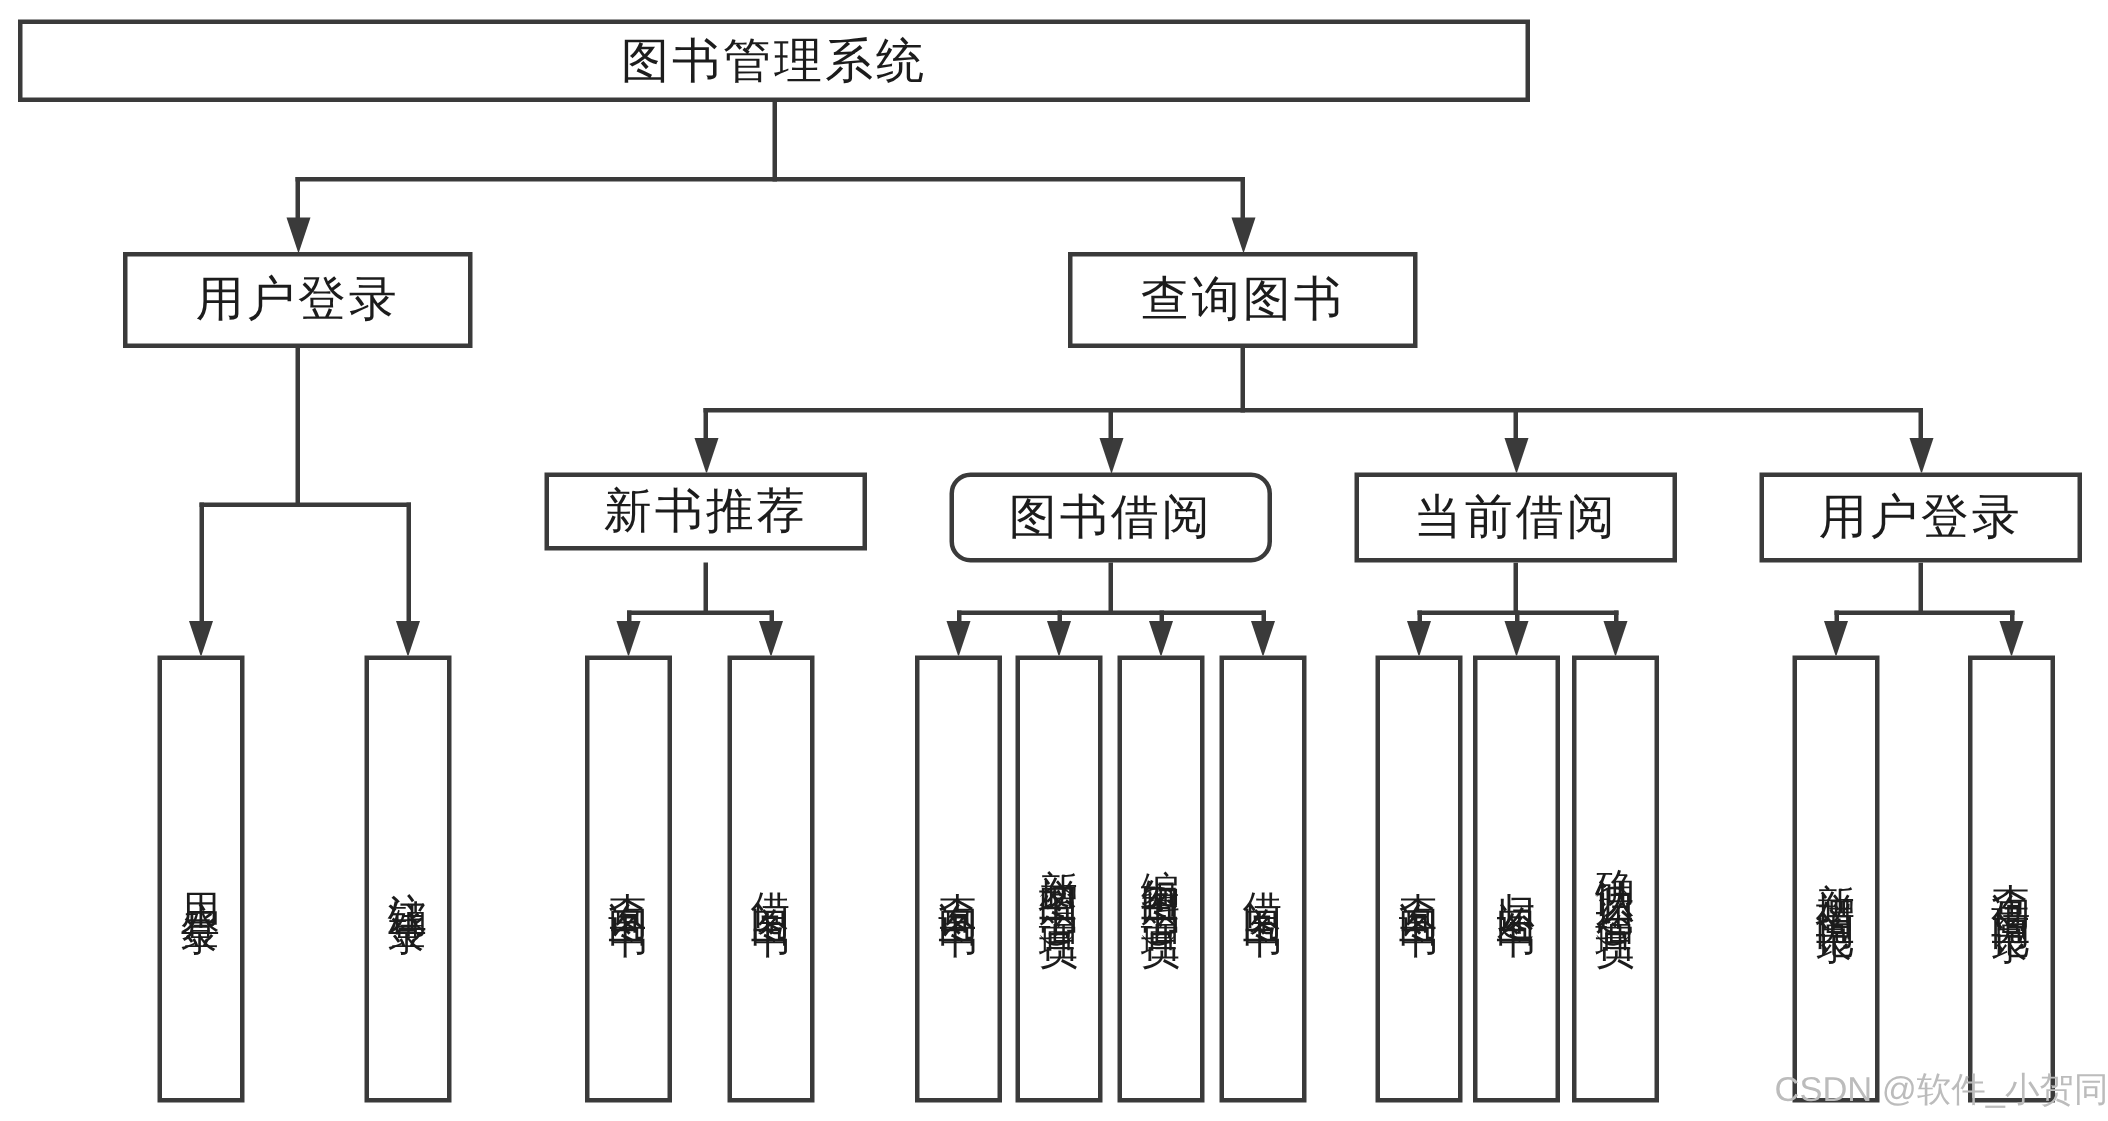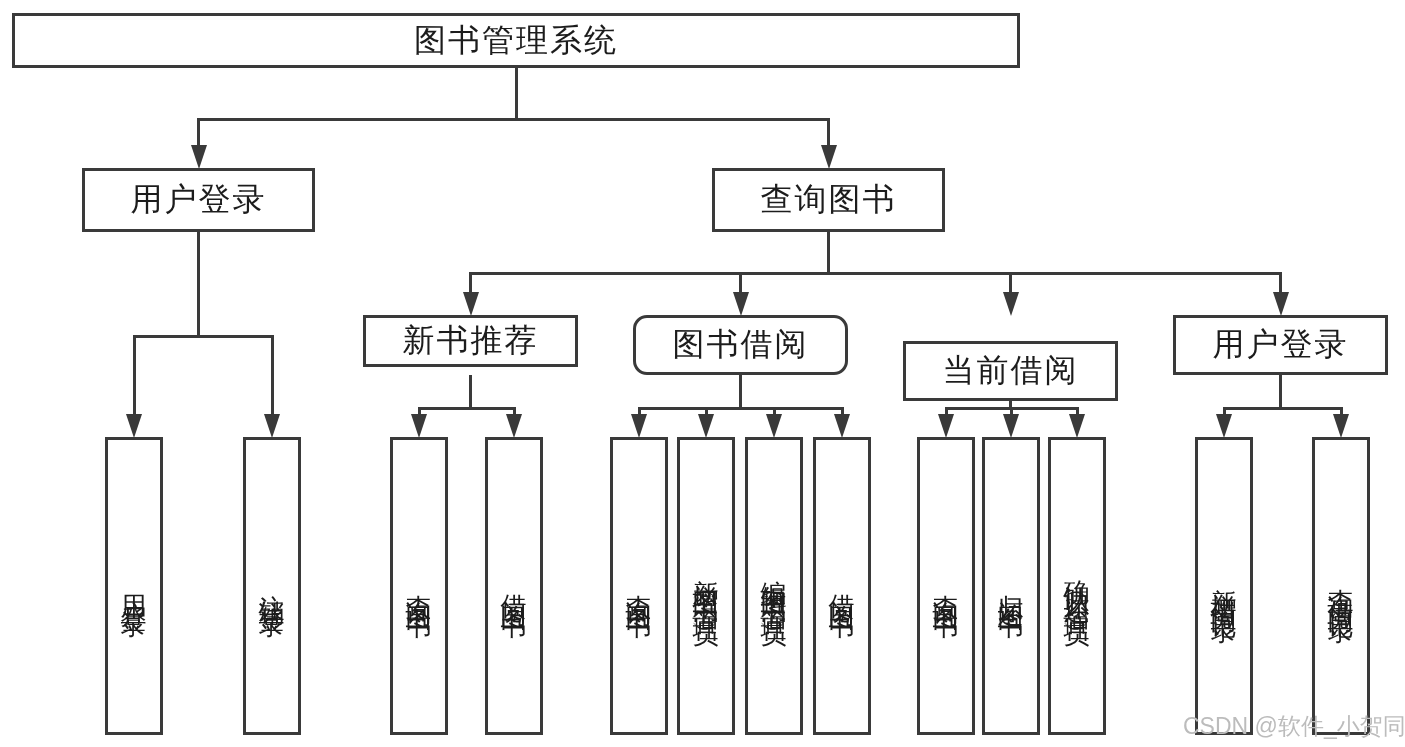--- a/index.html
+++ b/index.html
@@ -86,21 +86,21 @@
       <div class="arrow" style="left: 1216px; top: 414px;"></div>
       <div class="edge" style="left: 1339.5px; top: 407px; width: 3px; height: 12px;"></div>
       <div class="arrow" style="left: 1333px; top: 414px;"></div>
     </div>
   <div id="layer-nodes">
       <div class="node h" style="left: 12px; top: 13px; width: 1008px; height: 55px;">图书管理系统</div>
       <div class="node h" style="left: 82px; top: 168px; width: 233px; height: 64px;">用户登录</div>
       <div class="node h" style="left: 712px; top: 168px; width: 233px; height: 64px;">查询图书</div>
       <div class="node h" style="left: 363px; top: 315px; width: 215px; height: 52px;">新书推荐</div>
       <div class="node h" style="left: 633px; top: 315px; width: 215px; height: 60px; border-radius: 14px;">图书借阅</div>
-      <div class="node h" style="left: 903px; top: 315px; width: 215px; height: 60px; margin-top: 26px;">当前借阅</div>
+      <div class="node h" style="left: 903px; top: 315px; width: 215px; height: 60px;">当前借阅</div>
       <div class="node h" style="left: 1173px; top: 315px; width: 215px; height: 60px;">用户登录</div>
       <div class="node v" style="left: 105px; top: 437px; width: 58px; height: 298px;">用户登录</div>
       <div class="node v" style="left: 243px; top: 437px; width: 58px; height: 298px;">注销登录</div>
       <div class="node v" style="left: 390px; top: 437px; width: 58px; height: 298px;">查询图书</div>
       <div class="node v" style="left: 485px; top: 437px; width: 58px; height: 298px;">借阅图书</div>
       <div class="node v" style="left: 610px; top: 437px; width: 58px; height: 298px;">查询图书</div>
       <div class="node v" style="left: 677px; top: 437px; width: 58px; height: 298px;">新增图书（管理员）</div>
       <div class="node v" style="left: 745px; top: 437px; width: 58px; height: 298px;">编辑图书（管理员）</div>
       <div class="node v" style="left: 813px; top: 437px; width: 58px; height: 298px;">借阅图书</div>
       <div class="node v" style="left: 917px; top: 437px; width: 58px; height: 298px;">查询图书</div>

